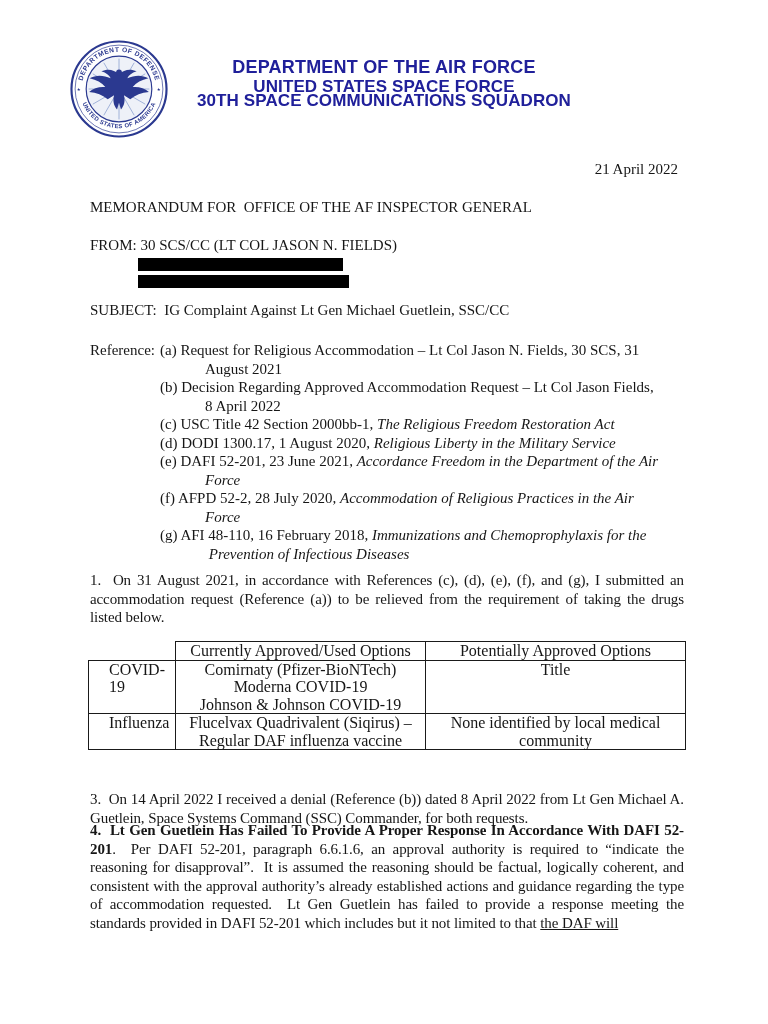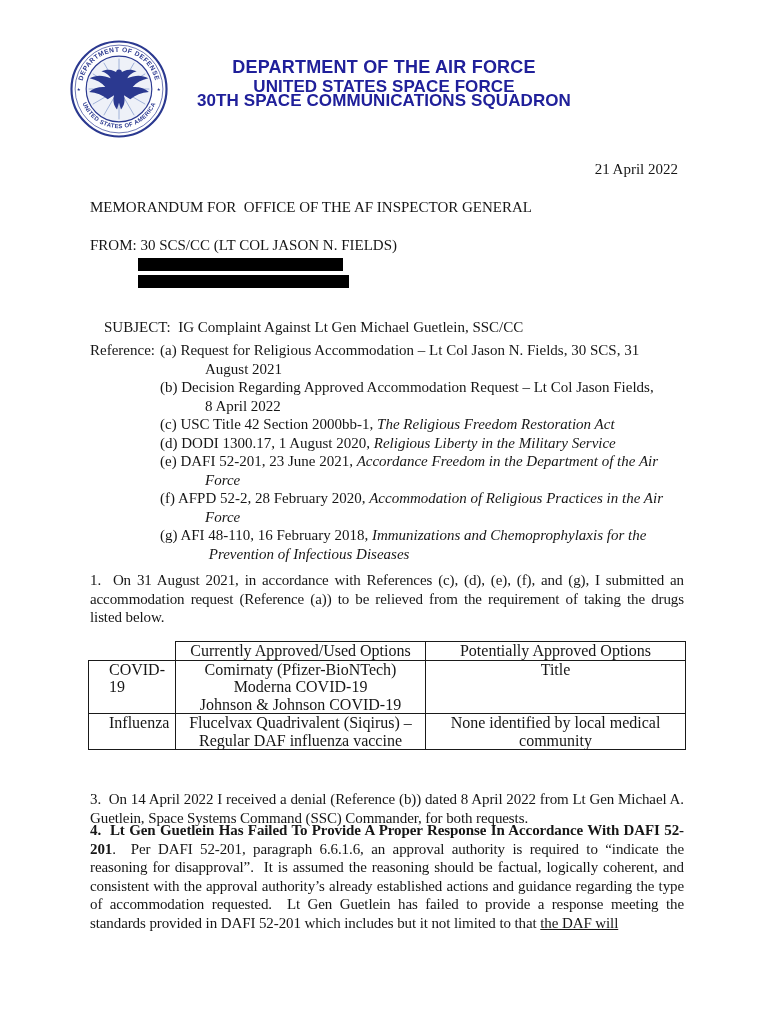--- a/index.html
+++ b/index.html
@@ -23,21 +23,21 @@
     color:var(--brand-navy);font-weight:bold;
   }
   .lh-agency{font-size:18px;line-height:20px;letter-spacing:.2px;margin-bottom:3px;}
   .lh-sub{font-size:17px;line-height:13.5px;letter-spacing:.1px;}
   
   .blk{position:absolute;left:90px;width:594px;}
   .date-line{position:absolute;right:90px;top:160px;white-space:nowrap;}
   .one-line{white-space:nowrap;}
   .memo-for{top:198px;}
   .from-line{top:236px;}
-  .subject{top:318px;margin-left:14px;}
+  .subject{top:301px;}
   .redaction{position:absolute;background:#000;}
   .bar1{left:138px;top:258px;width:205px;height:13px;}
   .bar2{left:138px;top:275px;width:211px;height:13px;}
   
   .refs{top:341px;padding-left:70px;position:absolute;}
   .ref-label{position:absolute;left:0;top:0;white-space:nowrap;}
   .ref-line{white-space:nowrap;}
   .ref-line.indent-1{padding-left:45px;}
   .para{text-align:justify;letter-spacing:-0.1px;}
   .p1{top:571px;}
@@ -114,21 +114,21 @@
     <span class="ref-label">Reference:</span>
     <div>
         <div class="ref-line indent-0"><span>(a) Request for Religious Accommodation – Lt Col Jason N. Fields, 30 SCS, 31</span></div>
         <div class="ref-line indent-1"><span>August 2021</span></div>
         <div class="ref-line indent-0"><span>(b) Decision Regarding Approved Accommodation Request – Lt Col Jason Fields,</span></div>
         <div class="ref-line indent-1"><span>8 April 2022</span></div>
         <div class="ref-line indent-0"><span>(c) USC Title 42 Section 2000bb-1, </span><em>The Religious Freedom Restoration Act</em></div>
         <div class="ref-line indent-0"><span>(d) DODI 1300.17, 1 August 2020, </span><em>Religious Liberty in the Military Service</em></div>
         <div class="ref-line indent-0"><span>(e) DAFI 52-201, 23 June 2021, </span><em>Accordance Freedom in the Department of the Air</em></div>
         <div class="ref-line indent-1"><em>Force</em></div>
-        <div class="ref-line indent-0"><span>(f) AFPD 52-2, 28 February 2020, </span><em>Accommodation of Religious Practices in the Air</em></div>
+        <div class="ref-line indent-0"><span>(f) AFPD 52-2, 28 July 2020, </span><em>Accommodation of Religious Practices in the Air</em></div>
         <div class="ref-line indent-1"><em>Force</em></div>
         <div class="ref-line indent-0"><span>(g) AFI 48-110, 16 February 2018, </span><em>Immunizations and Chemoprophylaxis for the</em></div>
         <div class="ref-line indent-1"><span>&nbsp;</span><em>Prevention of Infectious Diseases</em></div>
       </div>
   </div>
 
   <div class="blk para p1">1.&nbsp; On 31 August 2021, in accordance with References (c), (d), (e), (f), and (g), I submitted an accommodation request (Reference (a)) to be relieved from the requirement of taking the drugs listed below.</div>
 
   <table class="opt-table">
     <colgroup>

